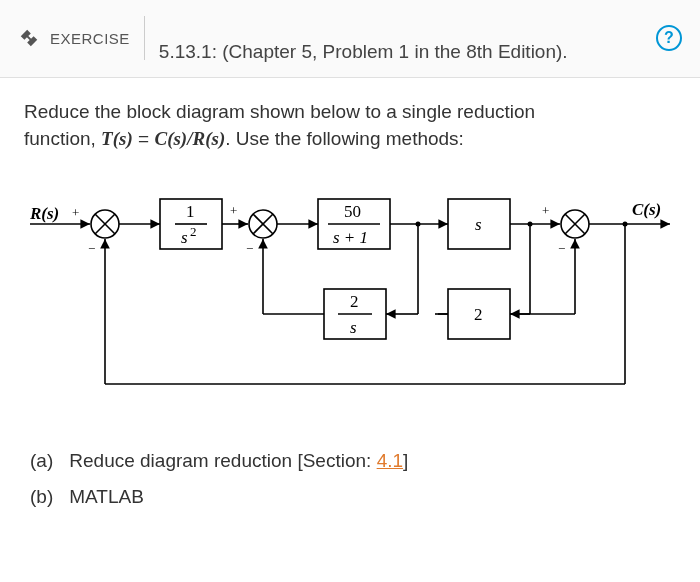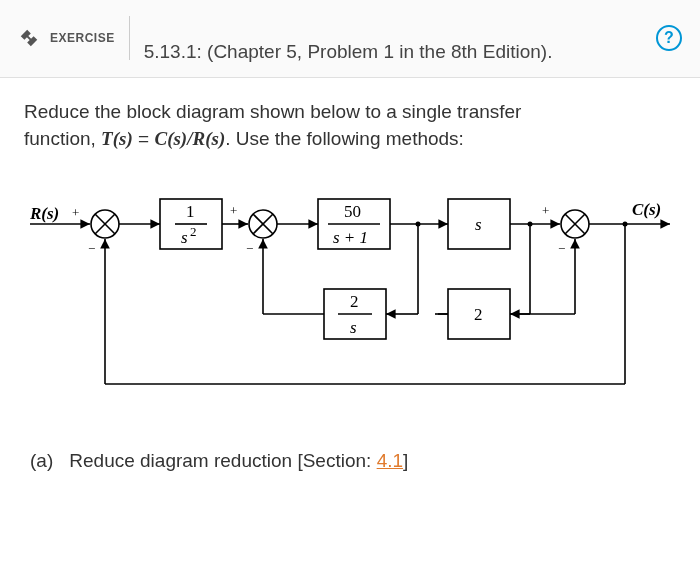--- a/index.html
+++ b/index.html
@@ -16,22 +16,22 @@
     padding: 12px 18px;
     border-bottom: 1px solid #e0e0e0;
     background: #fafafa;
   }
   .ex-icon {
     width: 22px; height: 22px;
     margin-right: 10px;
     flex-shrink: 0;
   }
   .ex-label {
-    font-size: 12px;
-    font-weight: bold;
+    font-size: 15px;
+    font-weight: normal;
     letter-spacing: 0.5px;
     color: #555;
     margin-right: 14px;
     flex-shrink: 0;
   }
   .vline {
     width: 1px; height: 44px;
     background: #ccc;
     margin-right: 14px;
     flex-shrink: 0;
@@ -89,21 +89,21 @@
     <line x1="9" y1="9" x2="15" y2="15" stroke="#555" stroke-width="2"></line>
   </svg>
   <div class="ex-label">EXERCISE</div>
   <div class="vline"></div>
   <div class="title">5.13.1: (Chapter 5, Problem 1 in the 8th Edition).</div>
   <div class="help-icon">?</div>
 </div>
 
 <div class="content">
   <div class="prompt">
-    <span>Reduce the block diagram shown below to a single transfer</span><br>
+    <span>Reduce the block diagram shown below to a single reduction</span><br>
     <span>function, </span><span class="mb">T</span><span class="mb">(</span><span class="mb">s</span><span class="mb">)</span><span> = </span><span class="mb">C</span><span class="mb">(</span><span class="mb">s</span><span class="mb">)</span><span class="mb">/</span><span class="mb">R</span><span class="mb">(</span><span class="mb">s</span><span class="mb">)</span><span>. Use the following methods:</span>
   </div>
 
   <div class="diagram-wrap">
     <svg viewBox="0 0 640 230" width="640" height="230">
       <defs>
         <marker id="ah" markerWidth="8" markerHeight="8" refX="6" refY="3" orient="auto">
           <path d="M0,0 L6,3 L0,6 Z" fill="#000"></path>
         </marker>
       </defs>
@@ -195,14 +195,18 @@
       <line class="ln" x1="595" y1="205" x2="75" y2="205"></line>
       <line class="ln" x1="75" y1="205" x2="75" y2="60" marker-end="url(#ah)"></line>
     </svg>
   </div>
 
   <div class="methods">
     <div>
       <span class="lettr">(a)</span>
       <span>Reduce diagram reduction [Section: </span><a href="#" class="link">4.1</a><span>]</span>
     </div>
+    <div>
+      <span class="lettr">(b)</span>
+      <span>MATLAB</span>
+    </div>
   </div>
 </div>
 
 </body></html>

